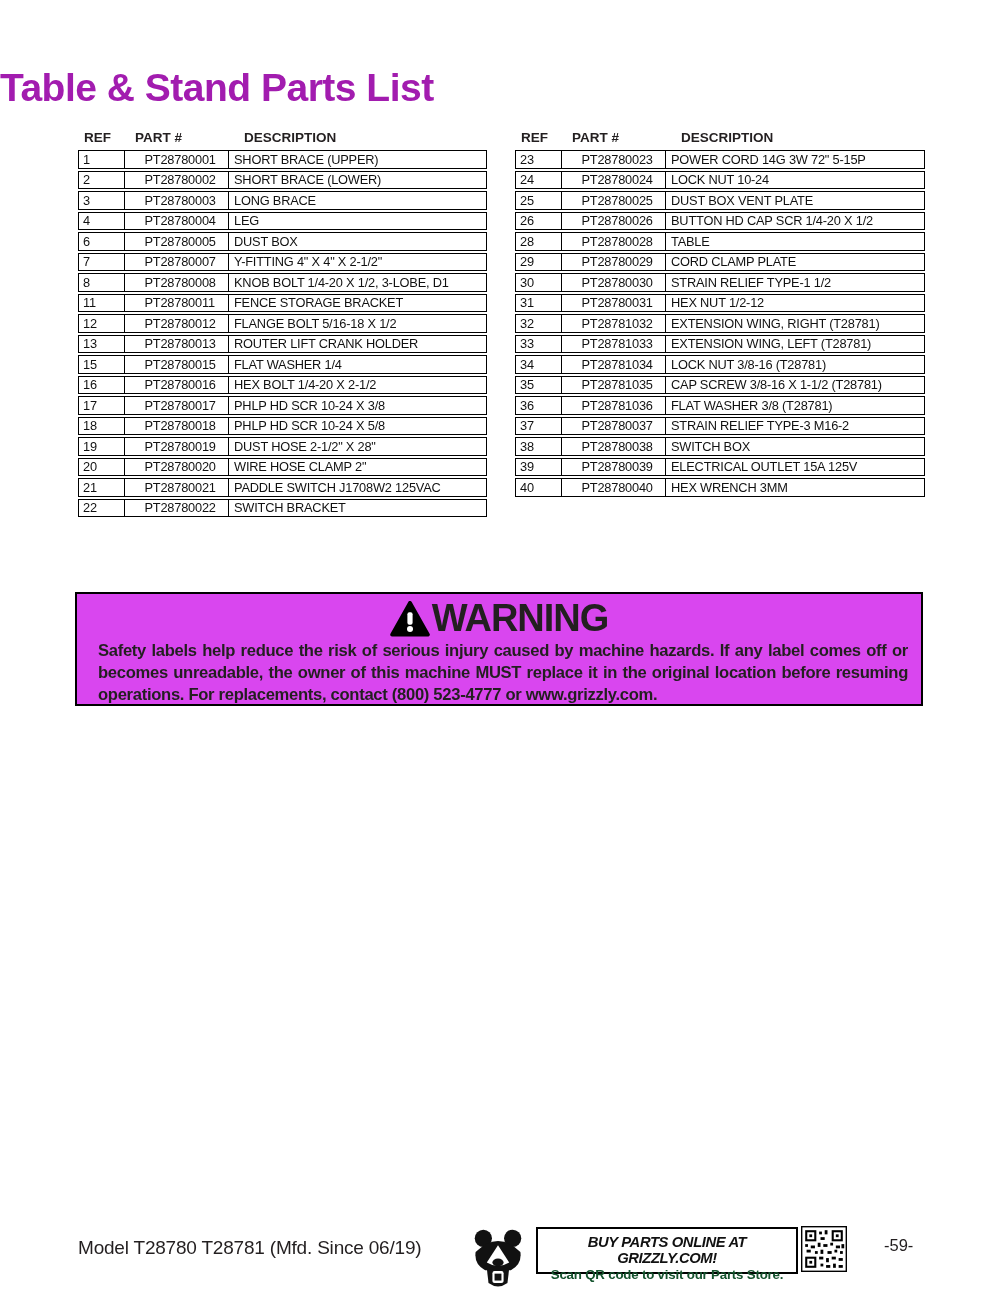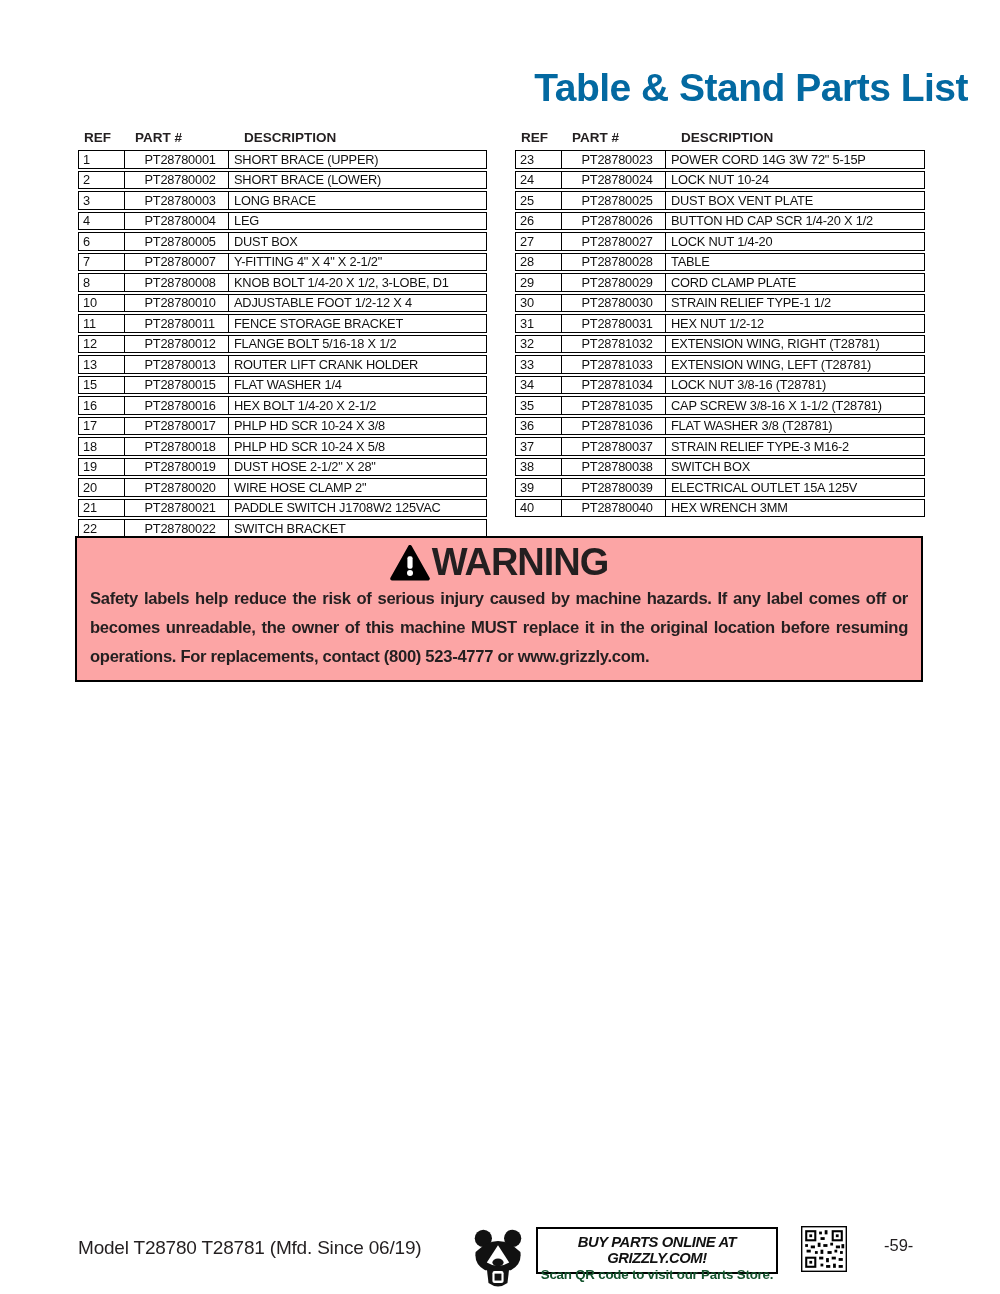--- a/index.html
+++ b/index.html
@@ -1,54 +1,54 @@
 <!DOCTYPE html>
 <html><head>
 <meta charset="utf-8">
 <style>
   html,body{margin:0;padding:0;}
   body{
     width:1000px;height:1294px;position:relative;background:#ffffff;
     font-family:"Liberation Sans", sans-serif;color:#1a1a1a;overflow:hidden;
   }
   .page-title{
-    position:absolute;top:66px;left:0;width:968px;text-align:right;
-    font-size:39px;font-weight:bold;letter-spacing:-0.5px;color:#0369a1;
+    position:absolute;top:66px;left:0;width:968px;text-align:left;
+    font-size:39px;font-weight:bold;letter-spacing:-0.5px;color:#a21caf;
   }
   .tables-wrap{position:absolute;top:126px;left:78px;width:847px;display:flex;gap:28px;}
   .ptable{width:409px;}
   .ptable.right{width:410px;}
   .thead{display:flex;align-items:center;height:22px;font-weight:bold;font-size:13.5px;color:#231f20;}
   .h-ref{width:46px;padding-left:6px;box-sizing:content-box;}
   .h-part{width:104px;padding-left:5px;}
   .h-desc{flex:1;padding-left:5px;}
   .prow{
     display:flex;box-sizing:border-box;height:18.5px;margin-top:2px;
     border:1.5px solid #000;align-items:stretch;font-size:12.8px;color:#111;
     letter-spacing:-0.2px;white-space:nowrap;overflow:hidden;
   }
   .cell{display:flex;align-items:center;box-sizing:border-box;}
   .c-ref{width:45.5px;padding-left:4px;border-right:1.5px solid #000;}
   .c-part{width:104.5px;padding-left:20px;border-right:1.5px solid #000;}
   .c-desc{flex:1;padding-left:5px;}
   .warning-box{
-    position:absolute;left:75px;top:536px;width:848px;height:146px;
-    box-sizing:border-box;border:2.5px solid #000;background:#fca5a5;
+    position:absolute;left:75px;top:592px;width:848px;height:114px;
+    box-sizing:border-box;border:2.5px solid #000;background:#d946ef;
   }
   .warn-head{display:flex;justify-content:center;align-items:center;margin-top:3px;height:42px;}
   .warn-word{font-size:38px;font-weight:bold;letter-spacing:-1px;color:#231f20;line-height:1;}
   .warn-tri{width:40px;height:37px;margin-right:2px;margin-top:2px;}
   .warn-body{
-    padding:1px 13px 0 13px;font-size:16.6px;font-weight:bold;color:#231f20;
-    text-align:justify;line-height:29px;letter-spacing:-0.3px;
+    padding:1px 13px 0 21px;font-size:16.6px;font-weight:bold;color:#231f20;
+    text-align:justify;line-height:22px;letter-spacing:-0.3px;
   }
   .footer-model{position:absolute;left:78px;top:1237px;font-size:19px;color:#231f20;letter-spacing:-0.2px;}
   .bear-logo{position:absolute;left:472px;top:1228px;width:52px;height:62px;}
   .buy-box{
-    position:absolute;left:536px;top:1227px;width:242px;height:47px;box-sizing:border-box;
+    position:absolute;left:536px;top:1227px;width:262px;height:47px;box-sizing:border-box;
     border:2px solid #000;text-align:center;background:#fff;
   }
   .buy-line1{font-size:14.8px;font-weight:bold;font-style:italic;letter-spacing:-0.4px;margin-top:5px;color:#111;}
   .buy-line2{font-size:13.3px;font-weight:bold;letter-spacing:-0.2px;margin-top:1px;color:#14532d;}
   .qr-icon{position:absolute;left:801px;top:1226px;width:46px;height:46px;}
   .page-num{position:absolute;left:884px;top:1236px;font-size:16.5px;color:#231f20;}
 </style>
 </head>
 <body>
 
@@ -90,25 +90,20 @@
         <div class="cell c-ref">7</div>
         <div class="cell c-part">PT28780007</div>
         <div class="cell c-desc">Y-FITTING 4" X 4" X 2-1/2"</div>
       </div>
       <div class="prow">
         <div class="cell c-ref">8</div>
         <div class="cell c-part">PT28780008</div>
         <div class="cell c-desc">KNOB BOLT 1/4-20 X 1/2, 3-LOBE, D1</div>
       </div>
       <div class="prow">
-        <div class="cell c-ref">10</div>
-        <div class="cell c-part">PT28780010</div>
-        <div class="cell c-desc">ADJUSTABLE FOOT 1/2-12 X 4</div>
-      </div>
-      <div class="prow">
         <div class="cell c-ref">11</div>
         <div class="cell c-part">PT28780011</div>
         <div class="cell c-desc">FENCE STORAGE BRACKET</div>
       </div>
       <div class="prow">
         <div class="cell c-ref">12</div>
         <div class="cell c-part">PT28780012</div>
         <div class="cell c-desc">FLANGE BOLT 5/16-18 X 1/2</div>
       </div>
       <div class="prow">
@@ -175,25 +170,20 @@
       </div>
       <div class="prow">
         <div class="cell c-ref">25</div>
         <div class="cell c-part">PT28780025</div>
         <div class="cell c-desc">DUST BOX VENT PLATE</div>
       </div>
       <div class="prow">
         <div class="cell c-ref">26</div>
         <div class="cell c-part">PT28780026</div>
         <div class="cell c-desc">BUTTON HD CAP SCR 1/4-20 X 1/2</div>
-      </div>
-      <div class="prow">
-        <div class="cell c-ref">27</div>
-        <div class="cell c-part">PT28780027</div>
-        <div class="cell c-desc">LOCK NUT 1/4-20</div>
       </div>
       <div class="prow">
         <div class="cell c-ref">28</div>
         <div class="cell c-part">PT28780028</div>
         <div class="cell c-desc">TABLE</div>
       </div>
       <div class="prow">
         <div class="cell c-ref">29</div>
         <div class="cell c-part">PT28780029</div>
         <div class="cell c-desc">CORD CLAMP PLATE</div>

